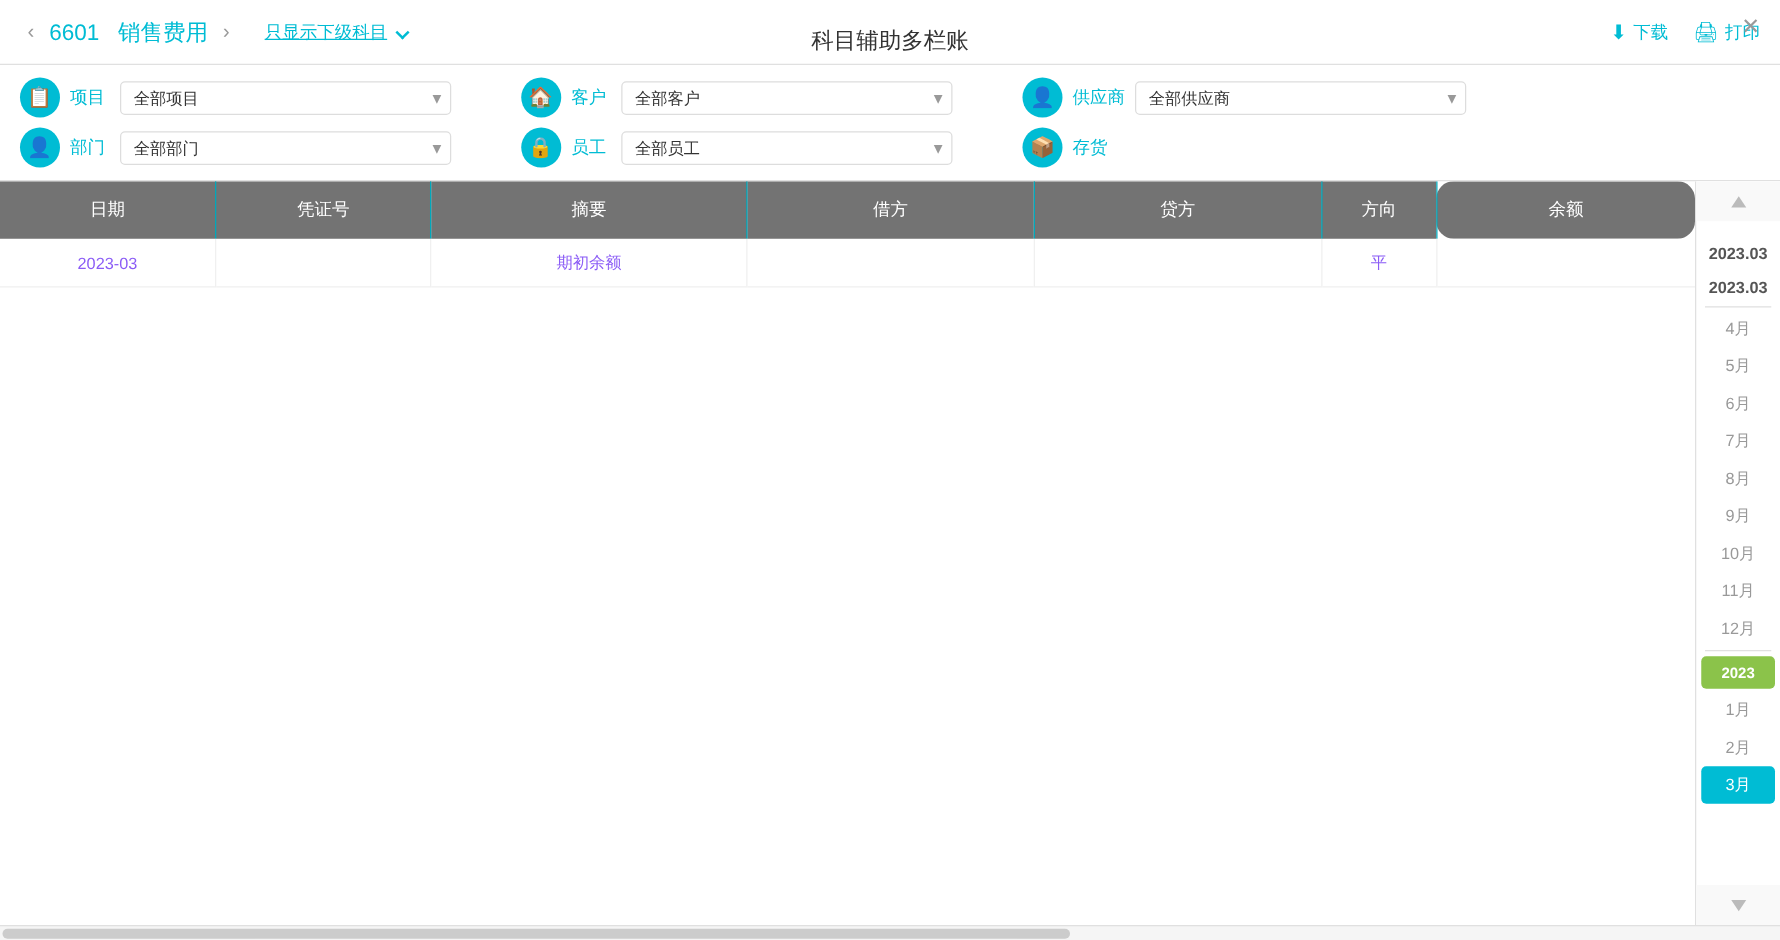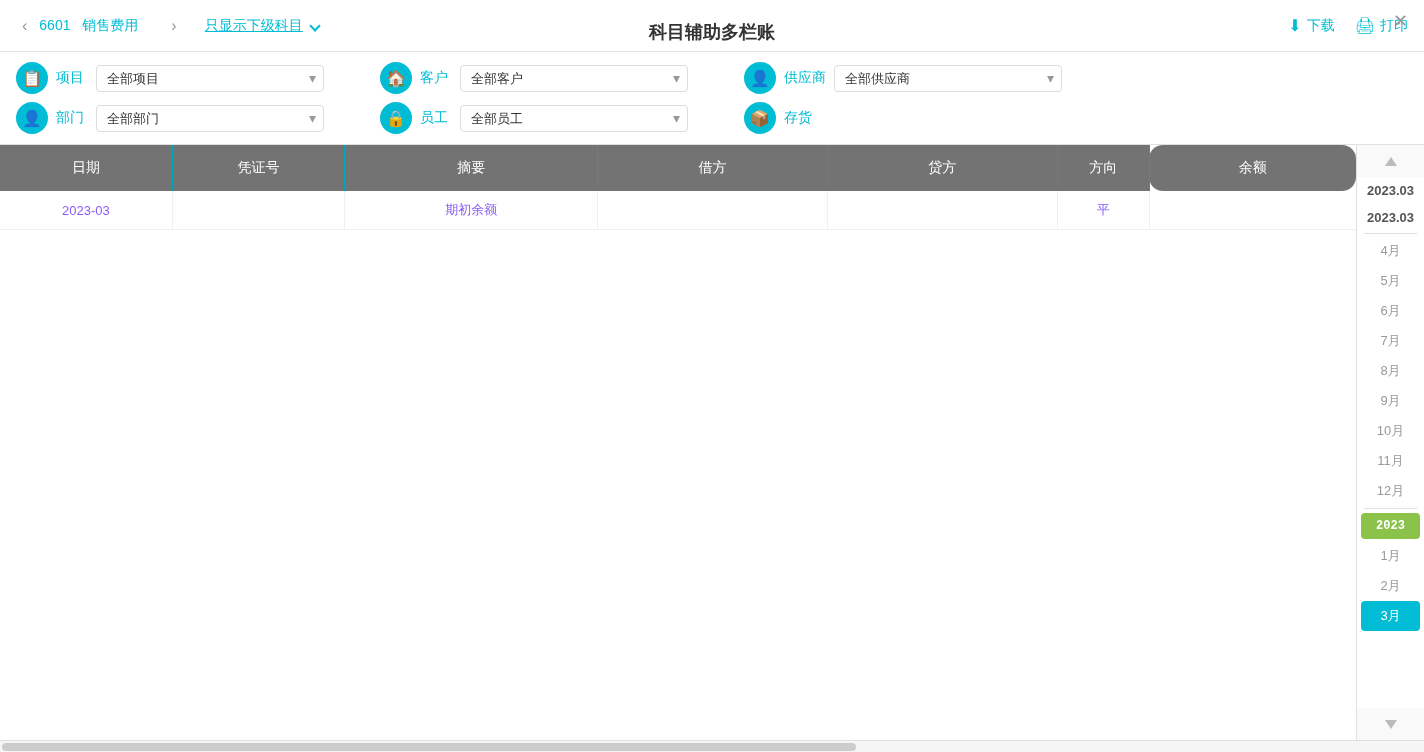--- a/index.html
+++ b/index.html
@@ -36,21 +36,21 @@
       gap: 6px;
     }
     .nav-arrow {
       color: #999;
       cursor: pointer;
       font-size: 16px;
       padding: 2px 6px;
     }
     .account-label {
       color: #00bcd4;
-      font-size: 14px;
+      font-size: 18px;
       min-width: 120px;
     }
     .show-sub {
       display: flex;
       align-items: center;
       gap: 4px;
       margin-left: 16px;
       color: #00bcd4;
       text-decoration: underline;
       cursor: pointer;
@@ -62,21 +62,21 @@
       display: inline-block;
       padding: 3px;
       transform: rotate(45deg);
       margin-left: 4px;
     }
     .page-title {
       position: absolute;
       left: 50%;
       transform: translateX(-50%);
       font-size: 18px;
-      font-weight: bold;
+      font-weight: normal;
       color: #333;
       margin-top: 12px;
     }
     .top-actions {
       margin-left: auto;
       display: flex;
       align-items: center;
       gap: 20px;
     }
     .action-btn {
@@ -135,21 +135,21 @@
     .filter-select {
       border: 1px solid #ddd;
       border-radius: 4px;
       padding: 5px 28px 5px 10px;
       font-size: 13px;
       color: #333;
       background: #fff;
       appearance: none;
       -webkit-appearance: none;
       cursor: pointer;
-      width: 228px;
+      width: 265px;
       position: relative;
     }
     .select-wrapper {
       position: relative;
       display: inline-block;
     }
     .select-wrapper::after {
       content: '▾';
       position: absolute;
       right: 8px;
@@ -250,20 +250,21 @@
       cursor: pointer;
       background: #f9f9f9;
       margin-top: auto;
     }
     .timeline-items {
       flex: 1;
       width: 100%;
       overflow: hidden;
       display: flex;
       flex-direction: column;
+      margin-top: 12px;
     }
     .timeline-item {
       width: 100%;
       padding: 6px 4px;
       text-align: center;
       font-size: 13px;
       color: #999;
       cursor: pointer;
       display: flex;
       align-items: center;
@@ -277,21 +278,20 @@
       width: calc(100% - 8px);
     }
     .timeline-item.year-badge {
       background: #8bc34a;
       color: white;
       border-radius: 4px;
       margin: 2px 4px;
       width: calc(100% - 8px);
       font-size: 12px;
       font-weight: bold;
-      font-family: Liberation Mono, monospace;
     }
     .timeline-item.period {
       font-weight: bold;
       color: #555;
     }
     .chevron-up {
       width: 0;
       height: 0;
       border-left: 6px solid transparent;
       border-right: 6px solid transparent;

